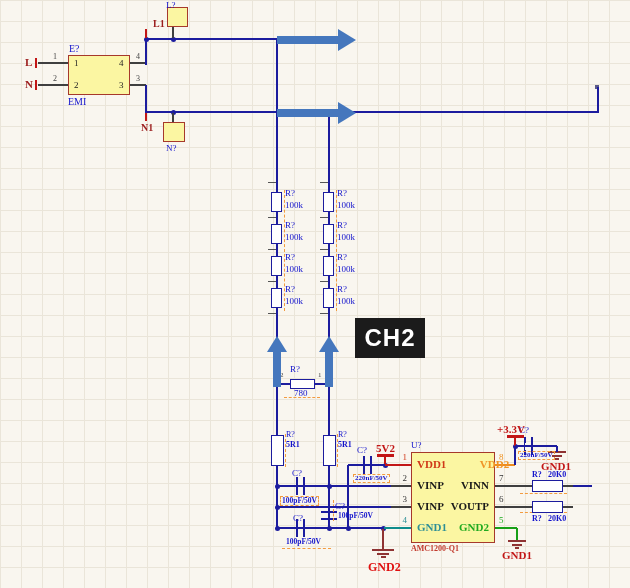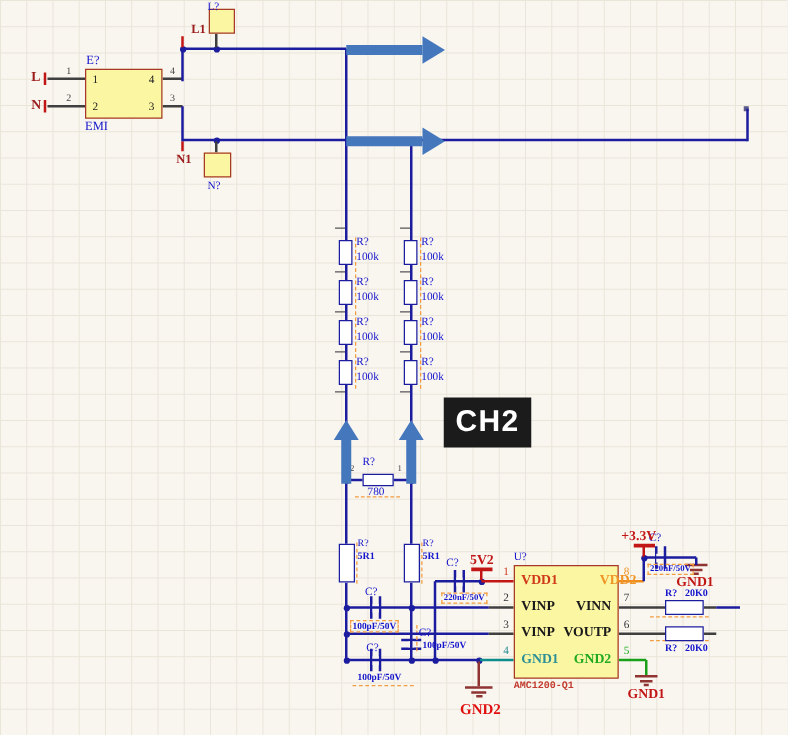--- a/index.html
+++ b/index.html
@@ -43,21 +43,21 @@
   .port{color:#9b1c1c;font-weight:bold;font-size:11px;}
   .pwr{color:#c21616;font-weight:bold;font-size:11px;}
   .gndlbl{color:#e01010;font-weight:bold;font-size:12px;}
   .gndlbl2{color:#c21616;font-weight:bold;font-size:11px;}
   .pnum{color:#454545;font-size:8px;}
   .inum{color:#222;font-size:9px;}
   .boxed{border:1px dashed #f39b3f;padding:0 1px;}
   .chip-lbl{position:absolute;font-family:"Liberation Serif",serif;font-weight:bold;font-size:11px;color:#1a1a1a;line-height:1;}
   .c-red{color:#d03818;} .c-orange{color:#ef9426;} .c-teal{color:#2d8f96;} .c-green{color:#1faa1f;}
   .cpn{position:absolute;font-size:9px;font-family:"Liberation Serif",serif;line-height:1;color:#333;}
-  .chipname{color:#c23b2e;font-size:8px;font-weight:bold;font-family:Liberation Mono, monospace;}
+  .chipname{color:#c23b2e;font-size:8px;font-weight:bold;font-family:Liberation Serif, serif;}
 </style>
 </head>
 <body>
 
 <div id="schematic">
     <div class="endsq" style="left: 595px; top: 85px;"></div>
     <div class="dot" style="left: 513px; top: 444px;"></div>
     <div class="dot" style="left: 383px; top: 463px;"></div>
     <div class="dot" style="left: 381px; top: 526px;"></div>
     <div class="dot" style="left: 346px; top: 526px;"></div>

